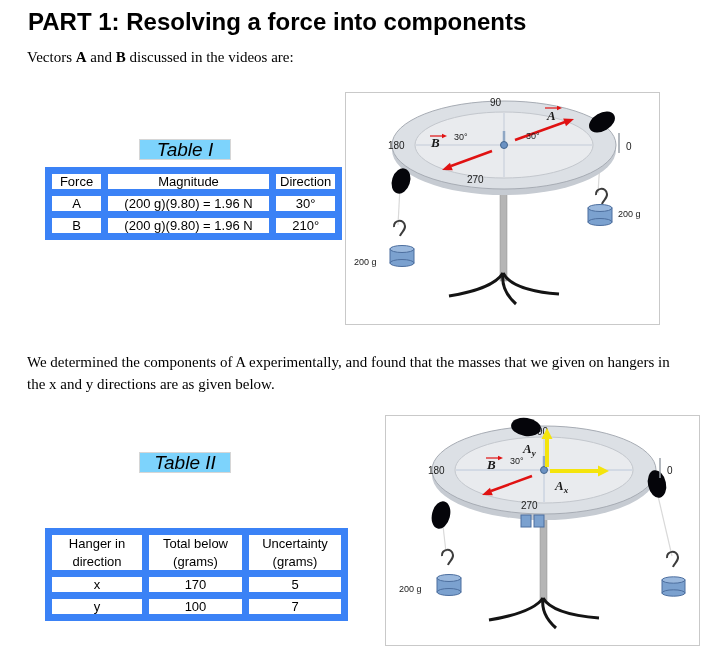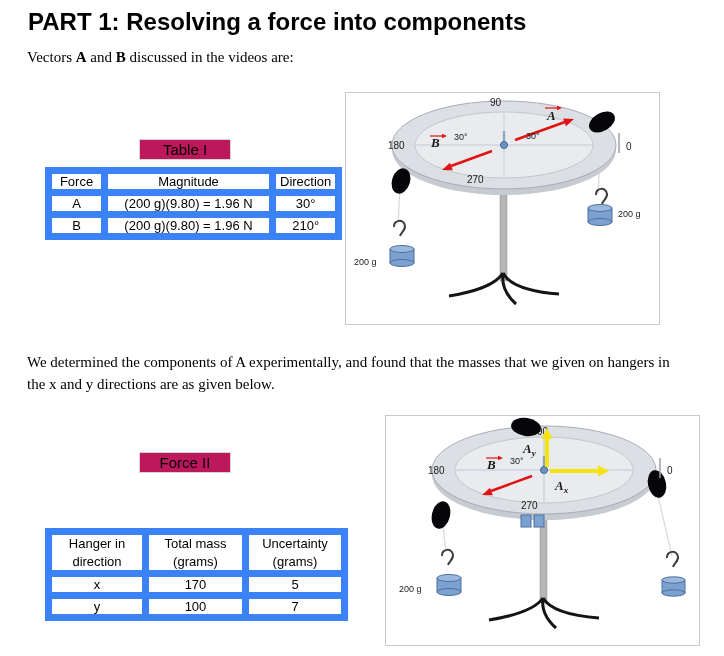--- a/index.html
+++ b/index.html
@@ -1,22 +1,22 @@
 <!DOCTYPE html>
 <html><head>
 <meta charset="utf-8">
 <style>
   * { margin:0; padding:0; box-sizing:border-box; }
   html,body { width:724px; height:656px; background:#ffffff; overflow:hidden; }
   body { position:relative; font-family:"Liberation Serif", serif; color:#000; }
   .abs { position:absolute; }
   .title { left:28px; top:8px; font-size:24px; font-weight:bold; font-family:Liberation Sans, sans-serif; }
   .para { font-size:15px; line-height:1.45; font-family:"Liberation Serif", serif; }
-  .caption-box { border:1px solid #d6d6d6; font-family:"Liberation Sans", sans-serif; font-size:15px;
-                 display:flex; align-items:center; justify-content:center; background:#be185d; }
+  .caption-box { border:1px solid #d6d6d6; font-family:"Liberation Sans", sans-serif; font-size:19px;
+                 display:flex; align-items:center; justify-content:center; background:#7dd3fc;font-style:italic; }
   table.data { border-collapse:collapse; font-family:"Liberation Sans", sans-serif; font-size:13px; background:#fff; }
   table.data th, table.data td { border:7px solid #3b82f6; text-align:center; padding:0 4px; height:18px; font-weight:normal; }
   .hdr2 { line-height:1.2; padding:1px 0; }
   .figure-box { border:1px solid #c9c9c9; background:#fff; }
   svg text { font-family:"Liberation Sans", sans-serif; fill:#1a1a1a; }
   svg text.vlabel { font-family:"Liberation Serif", serif; font-style:italic; font-weight:bold; }
 </style>
 </head>
 <body>
 
@@ -116,37 +116,37 @@
     <ellipse cx="56" cy="170" rx="12" ry="3.5" fill="#7ba1cf" stroke="#4d6f9f" stroke-width="1"></ellipse>
     <ellipse cx="56" cy="156" rx="12" ry="3.5" fill="#9ab8dd" stroke="#4d6f9f" stroke-width="1"></ellipse>
   </g>
   <text x="8" y="172" font-size="9" fill="#222">200 g</text>
 </svg>
 </div>
 
 <p class="abs para" style="left:27px; top:352px; width:648px;">We determined the components of A experimentally, and found that the masses that we given on hangers in the x and y directions are as given below.</p>
 
 <div class="abs caption-box" style="left:139px; top:452px; width:92px; height:21px;">
-  <span>Force II</span>
+  <span>Table II</span>
 </div>
 
 <table class="data abs" style="left:45px; top:480px;margin-top:48px;">
   <colgroup>
       <col style="width:97px">
       <col style="width:100px">
       <col style="width:99px">
     </colgroup>
   <tbody>
     <tr>
       <th>
         <div class="hdr2">Hanger in</div>
         <div class="hdr2">direction</div>
       </th>
       <th>
-        <div class="hdr2">Total mass</div>
+        <div class="hdr2">Total below</div>
         <div class="hdr2">(grams)</div>
       </th>
       <th>
         <div class="hdr2">Uncertainty</div>
         <div class="hdr2">(grams)</div>
       </th>
     </tr>
     <tr>
       <td>x</td>
       <td>170</td>

